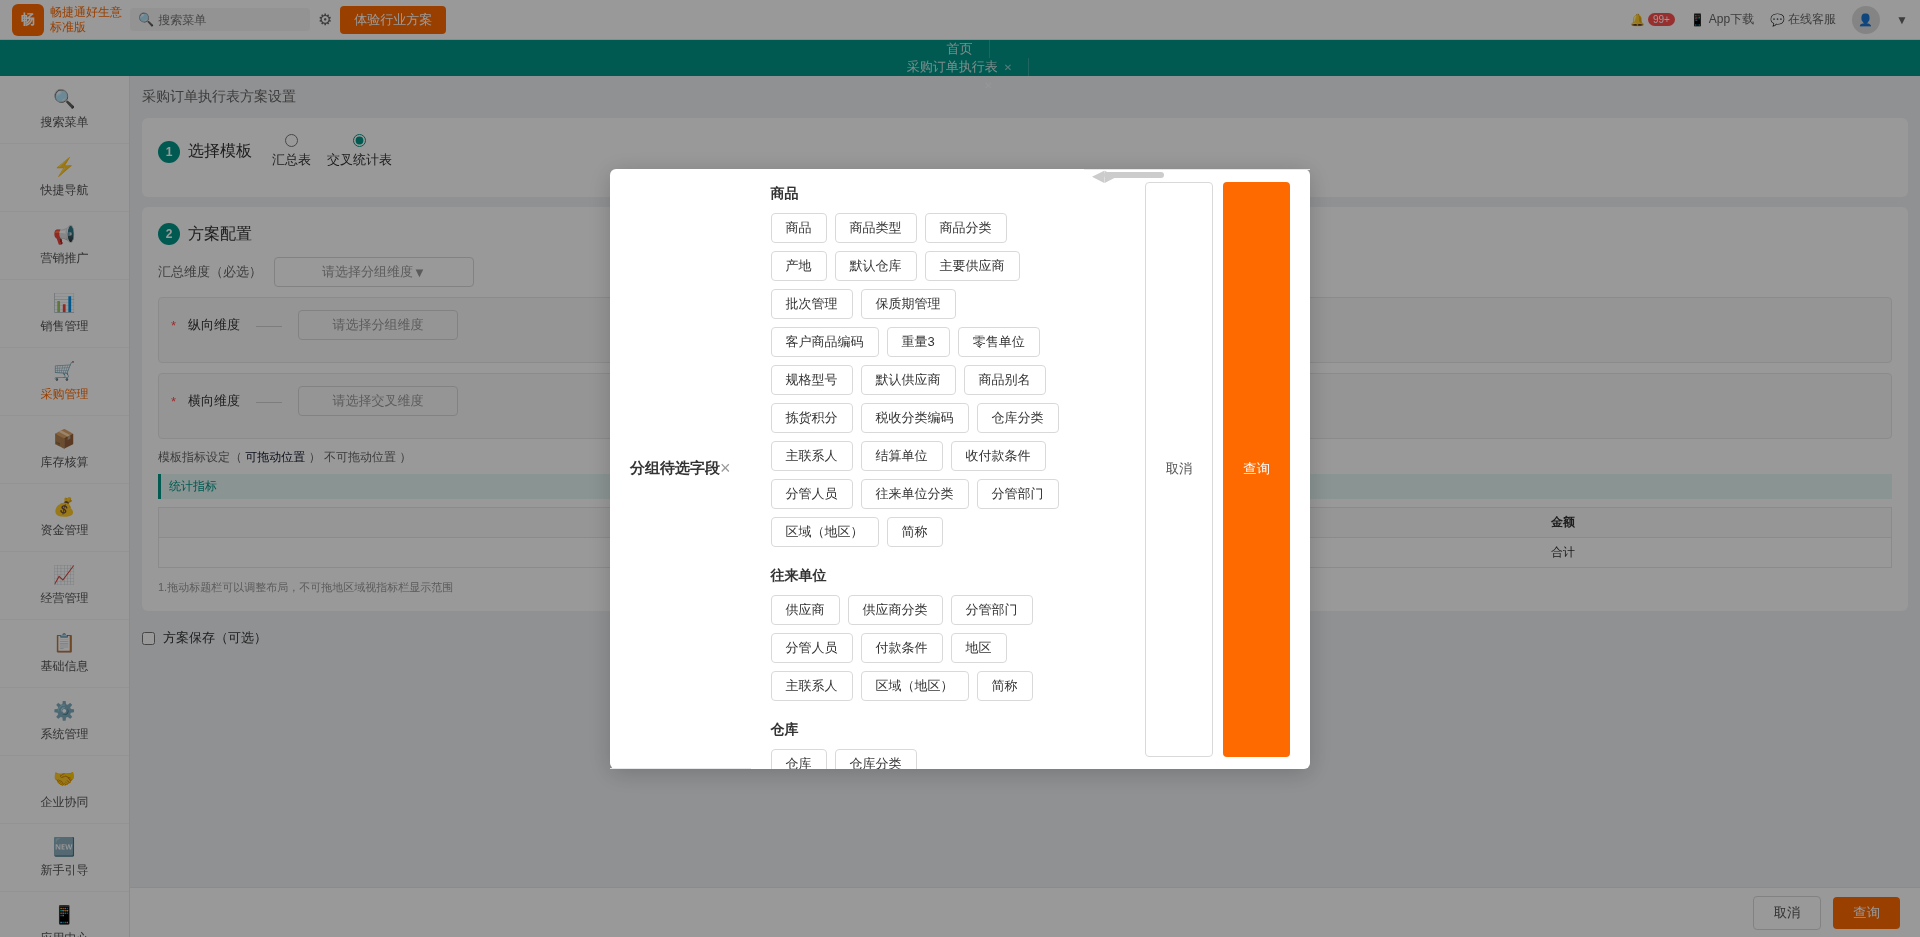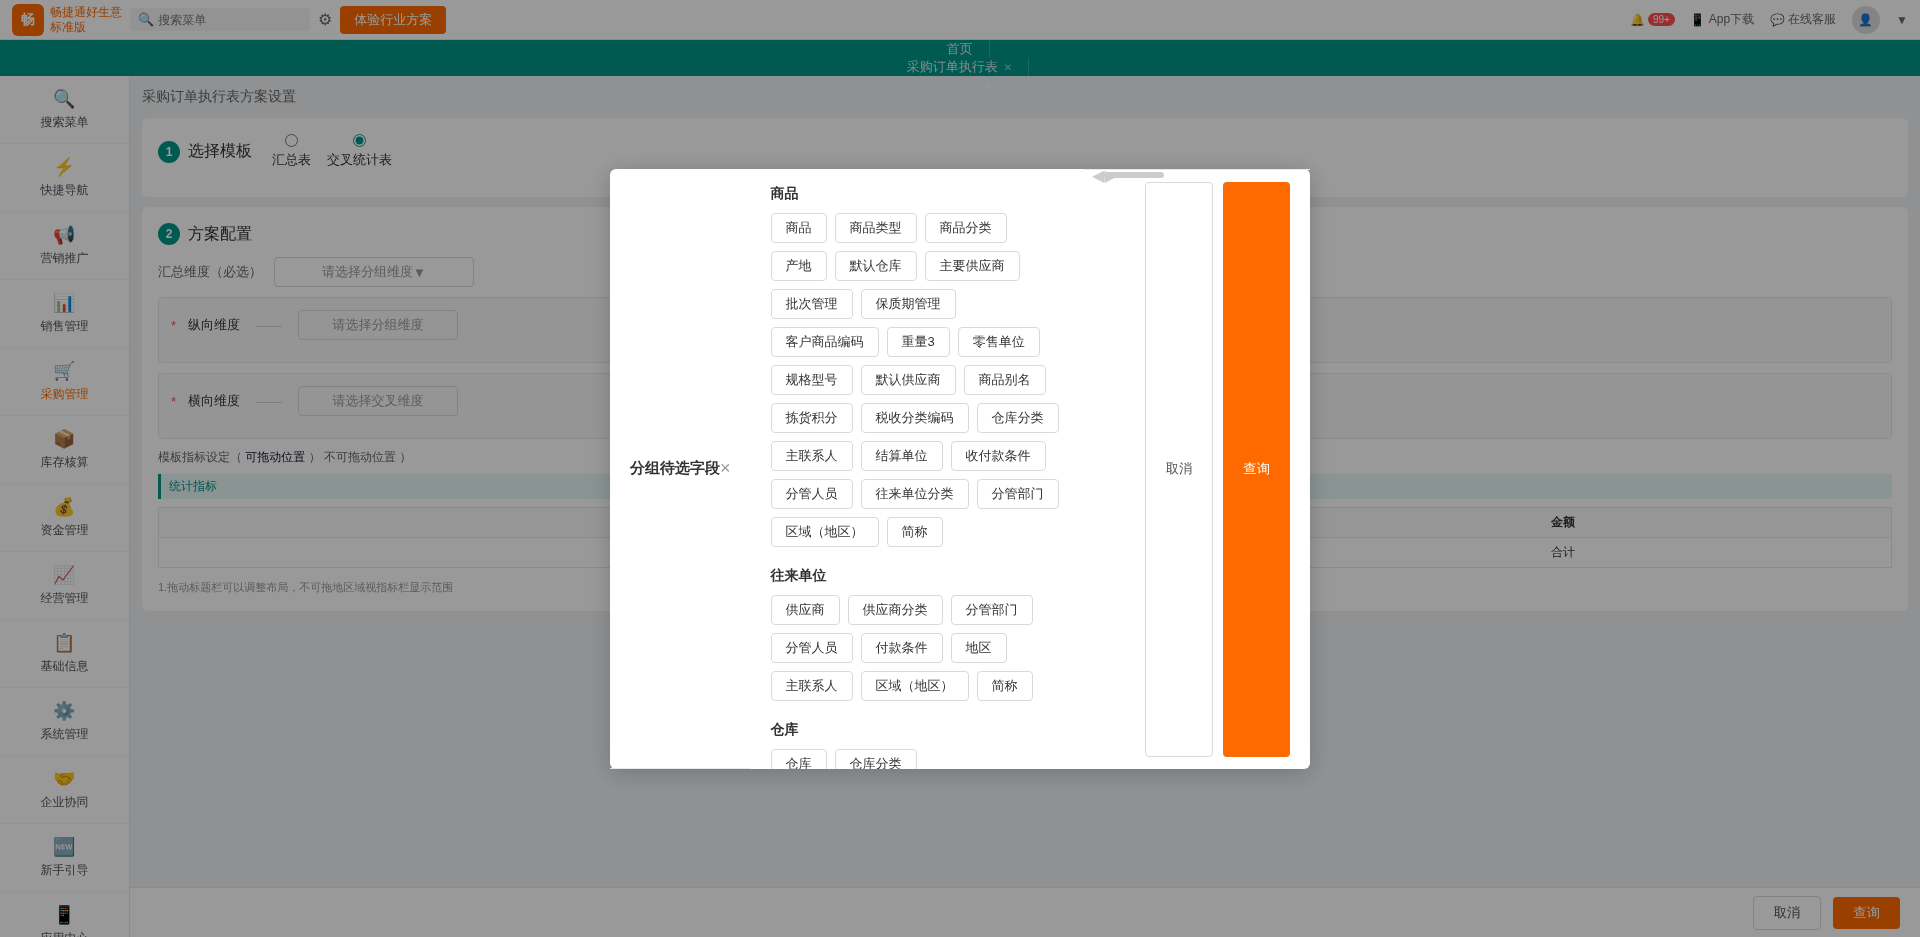--- a/index.html
+++ b/index.html
@@ -289,20 +289,24 @@
             <td>合计</td>
           </tr>
         </tbody>
       </table>
 
       <div style="margin-top:12px; font-size:11px; color:#999;">
         <div>1.拖动标题栏可以调整布局，不可拖地区域视指标栏显示范围</div>
       </div>
     </div>
 
+    <div style="display:flex; align-items:center; gap:8px; padding:8px 0;">
+      <input type="checkbox" style="">
+      <span>方案保存（可选）</span>
+    </div>
   </div>
 </div>
 
 <div class="bottom-bar">
   <button class="btn-cancel">取消</button>
   <button class="btn-confirm">查询</button>
 </div>
 
 <div class="modal-overlay">
   <div class="modal">

